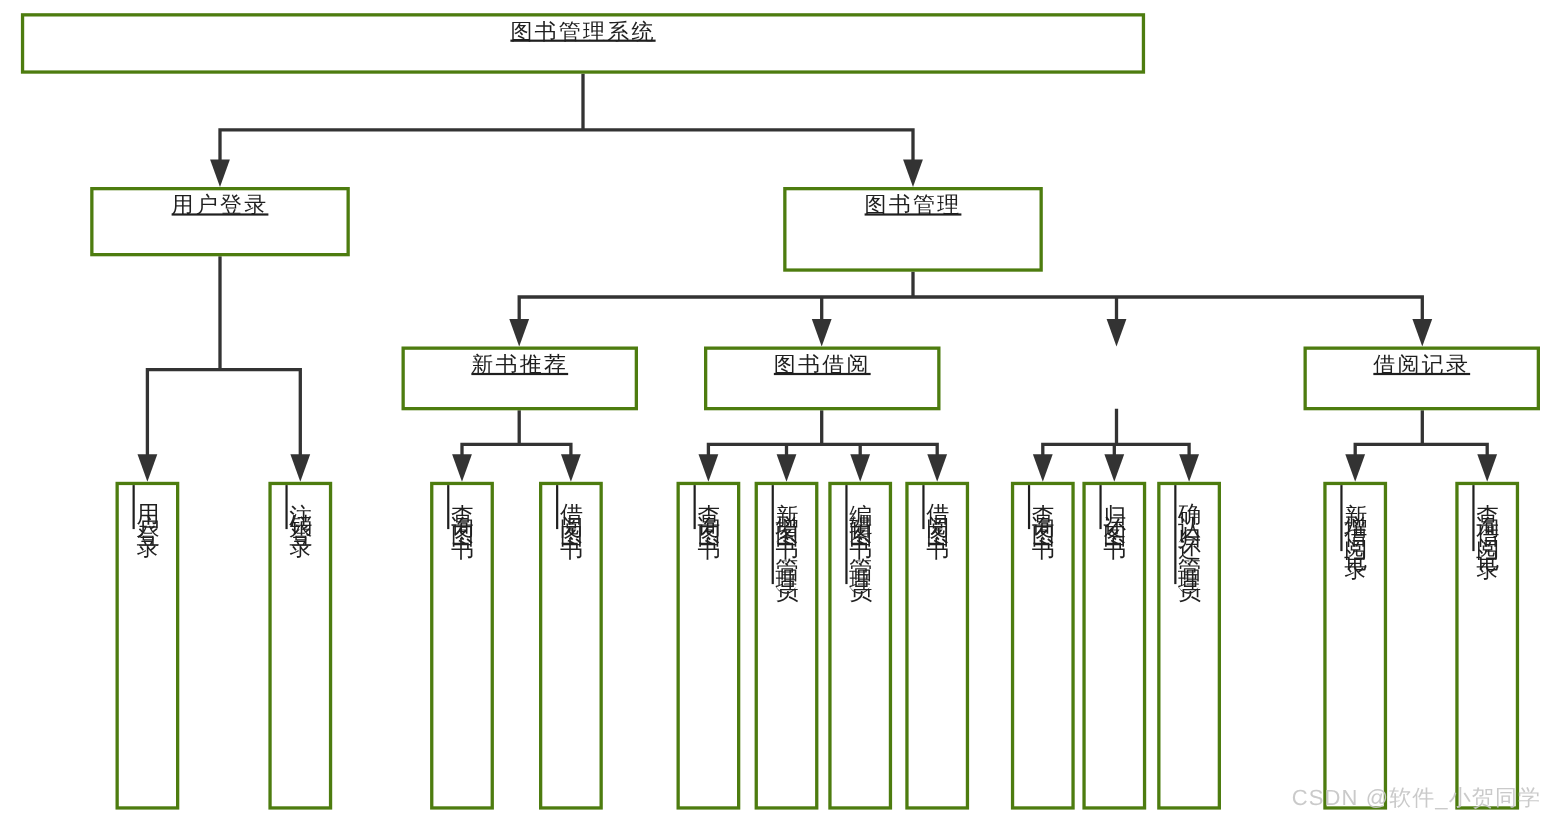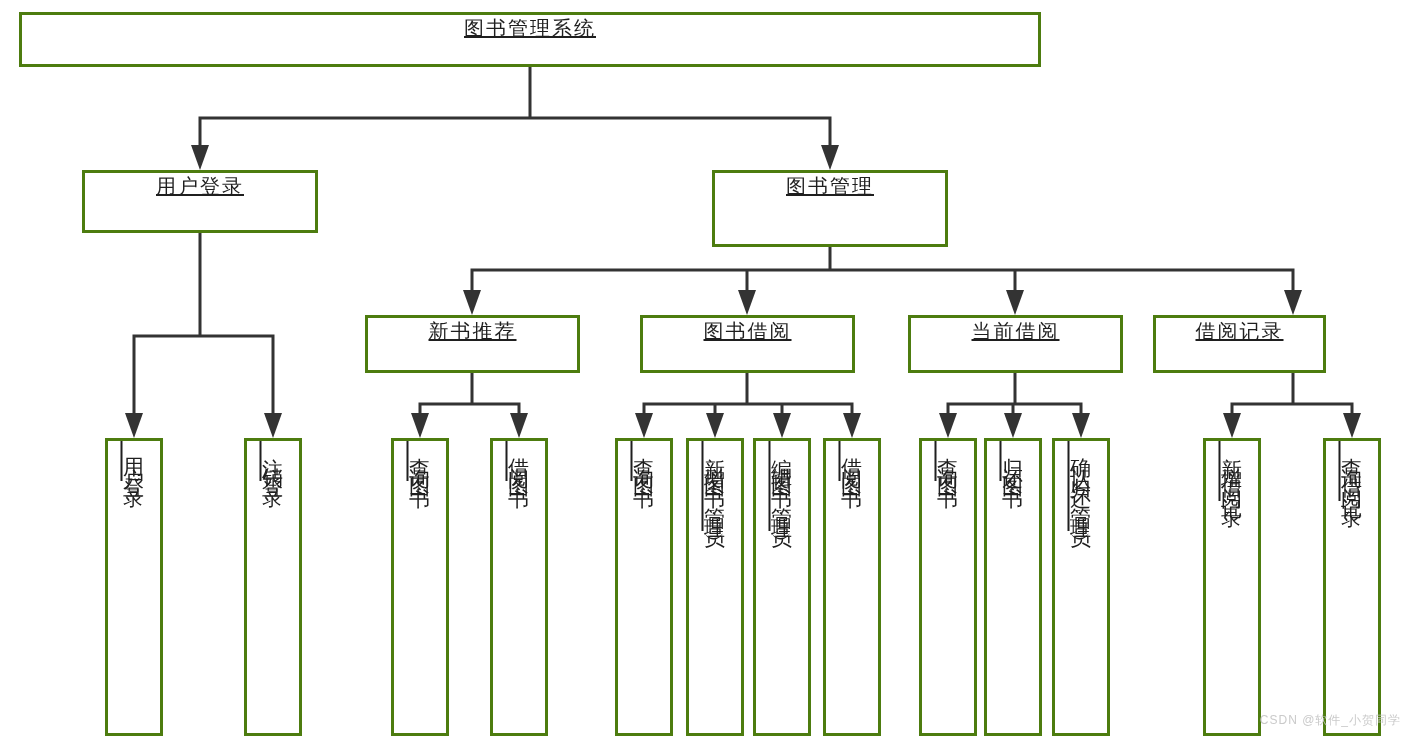--- a/index.html
+++ b/index.html
@@ -42,21 +42,21 @@
     text-orientation: mixed;
     font-size: 21px;
     line-height: 1;
     letter-spacing: 10px;
     color: #1f1f1f;
   }
   #watermark {
     position: absolute;
     top: 712px;
     right: 4px;
-    font-size: 12px;
+    font-size: 20px;
     letter-spacing: 1px;
     color: rgba(198, 198, 198, 0.92);
     z-index: 10;
     white-space: nowrap;
     text-align: right;
   }
 </style>
 </head>
 <body>
 
@@ -103,24 +103,21 @@
   <div class="node" style="left:712px;top:170px;width:236px;height:77px">
     <span class="hlabel">图书管理</span>
   </div>
 
   <div class="node" style="left:640px;top:315px;width:215px;height:58px">
     <span class="hlabel">图书借阅</span>
   </div>
   <div class="node" style="left:365px;top:315px;width:215px;height:58px">
     <span class="hlabel">新书推荐</span>
   </div>
-  <div class="node" style="left:908px;top:315px;width:215px;height:58px">
-    <span class="hlabel">当前借阅</span>
-  </div>
-  <div class="node" style="left:1153px;top:315px;width:173px;height:58px">
+  <div class="node" style="left:1185px;top:315px;width:215px;height:58px">
     <span class="hlabel">借阅记录</span>
   </div>
 
   <div class="node leaf" style="left:105px;top:438px;width:58px;height:298px">
     <span class="vlabel">用户登录</span>
   </div>
   <div class="node leaf" style="left:244px;top:438px;width:58px;height:298px">
     <span class="vlabel">注销登录</span>
   </div>
 

